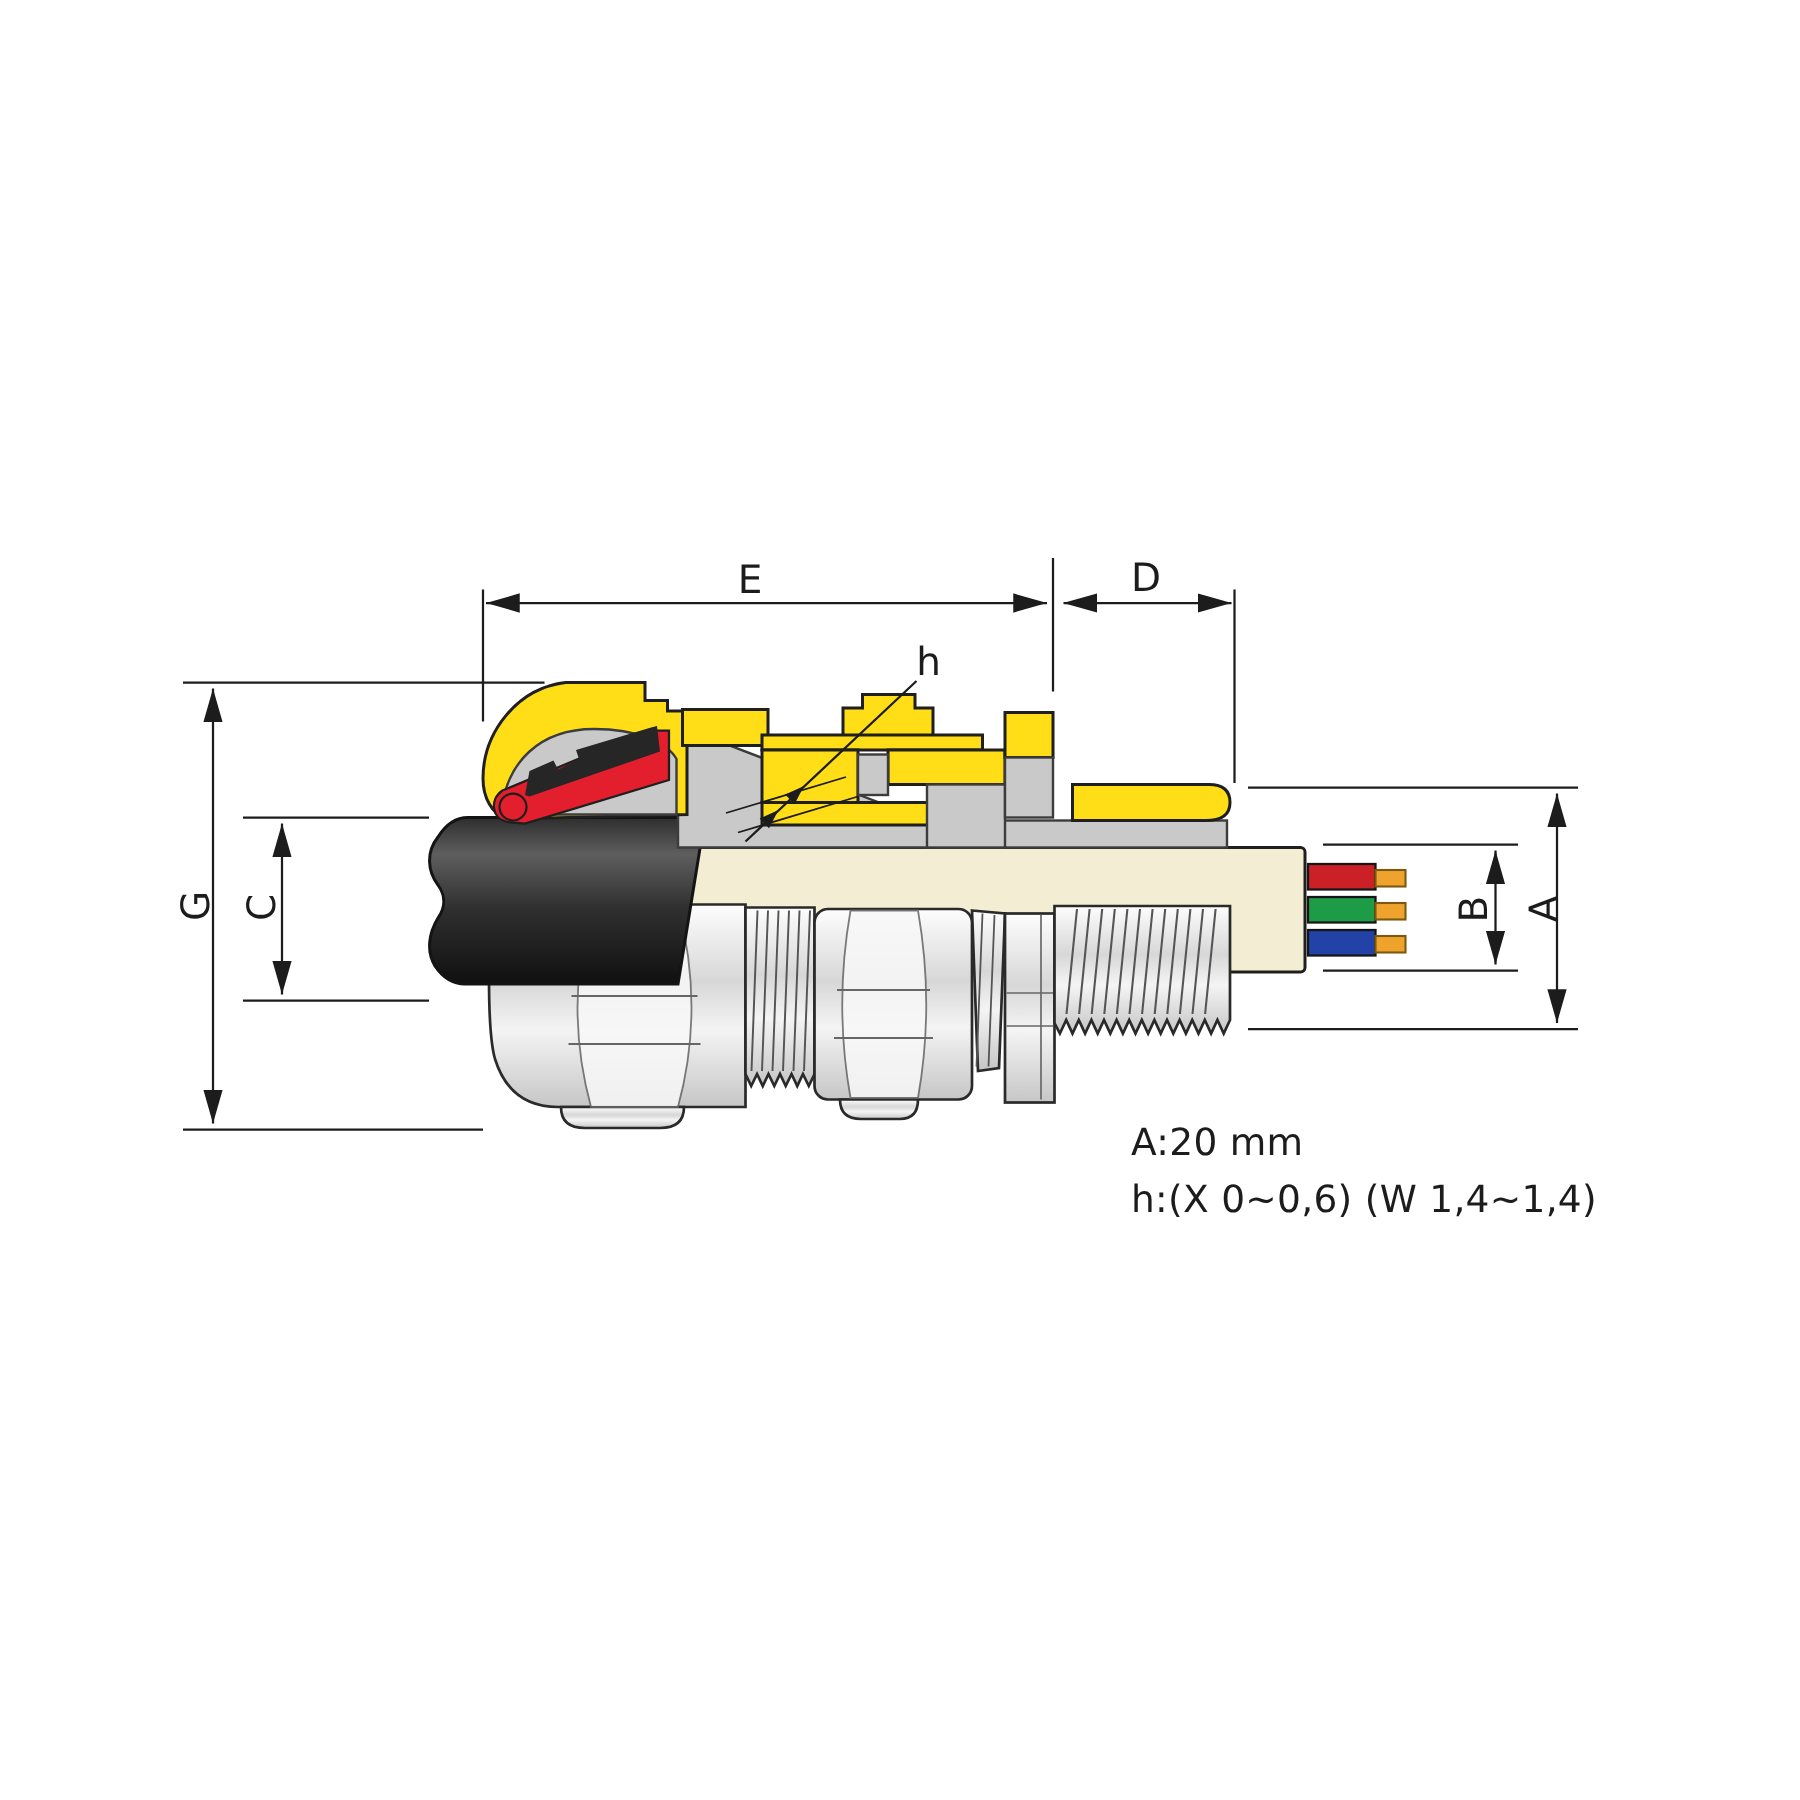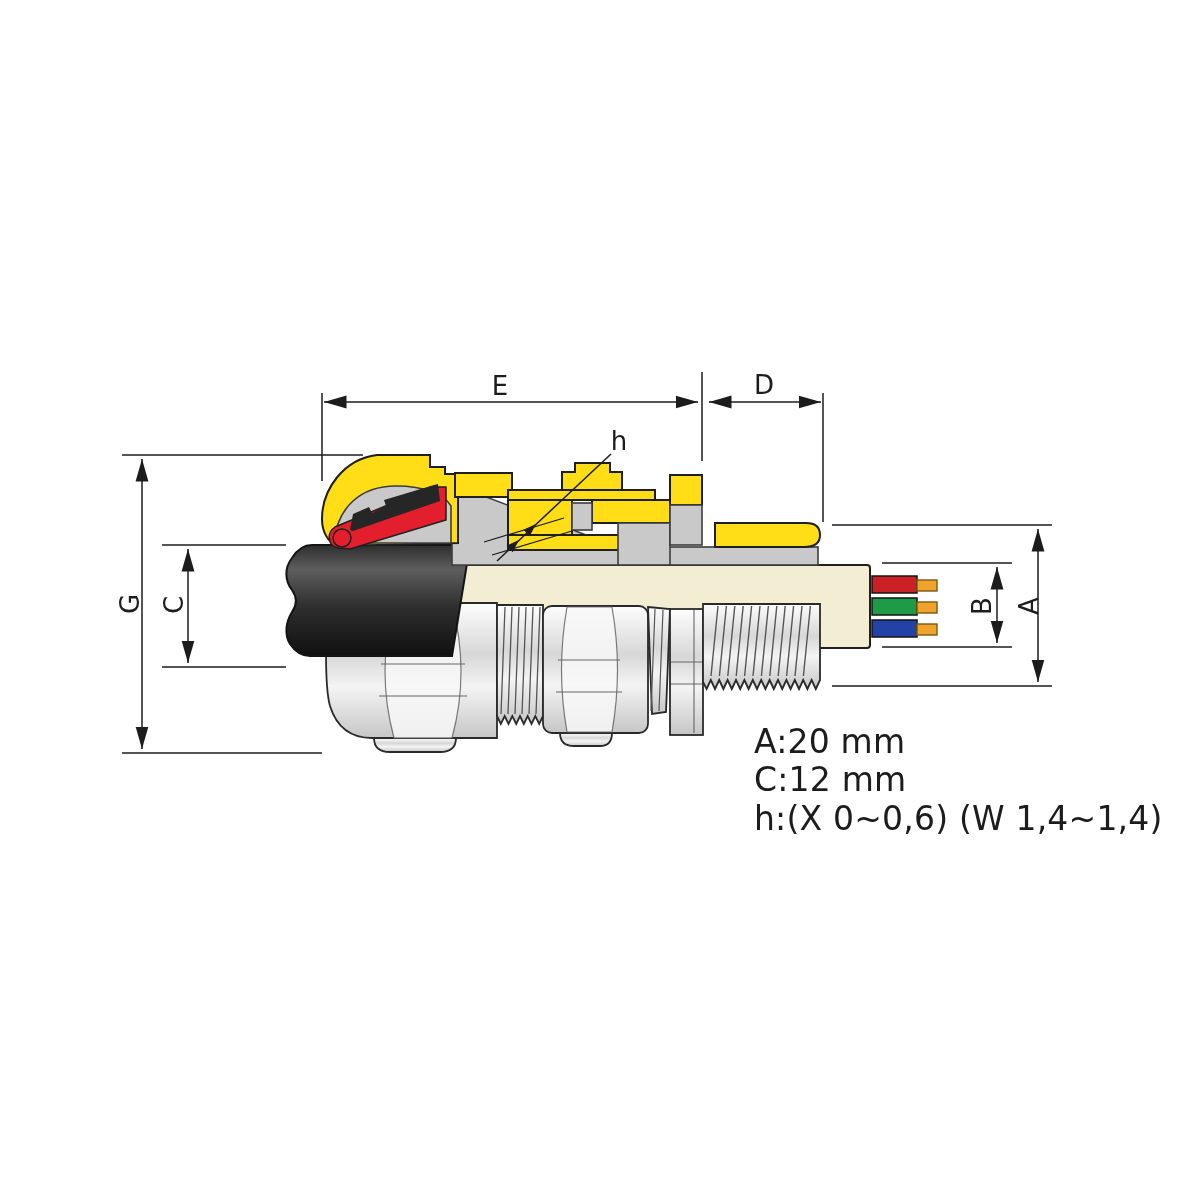--- a/index.html
+++ b/index.html
@@ -1,19 +1,19 @@
 <!DOCTYPE html>
 <html><head>
 <meta charset="utf-8">
 <style>
   html,body{margin:0;padding:0;background:#ffffff;}
   .stage{position:relative;width:1200px;height:1200px;background:#fff;overflow:hidden;
          font-family:"DejaVu Sans","Liberation Sans",sans-serif;}
   .stage svg{position:absolute;left:0;top:0;font-family:inherit;}
-  .legend{position:absolute;left:754px;top:723px;font-size:33px;line-height:38.4px;
+  .legend{position:absolute;left:754px;top:743px;font-size:25px;line-height:38.4px;
           color:#1c1c1c;letter-spacing:0.2px;}
   .dim-label{font-size:26px;}
 </style>
 </head>
 <body>
 
 <div class="stage">
 <svg width="1200" height="1200" viewBox="0 0 1200 1200">
   <defs>
     <linearGradient id="mg" x1="0" y1="0" x2="0" y2="1">
@@ -167,16 +167,15 @@
     <text x="619" y="450" text-anchor="middle">h</text>
     <text transform="translate(139,604) rotate(-90)" text-anchor="middle">G</text>
     <text transform="translate(183,605) rotate(-90)" text-anchor="middle">C</text>
     <text transform="translate(991,606) rotate(-90)" text-anchor="middle">B</text>
     <text transform="translate(1038,606) rotate(-90)" text-anchor="middle">A</text>
   </g>
 </svg>
 
   <div class="legend">
     <div>A:20 mm</div>
-    <div>C:12 mm</div>
     <div>h:(X 0~0,6) (W 1,4~1,4)</div>
   </div>
 </div>
 
 </body></html>

